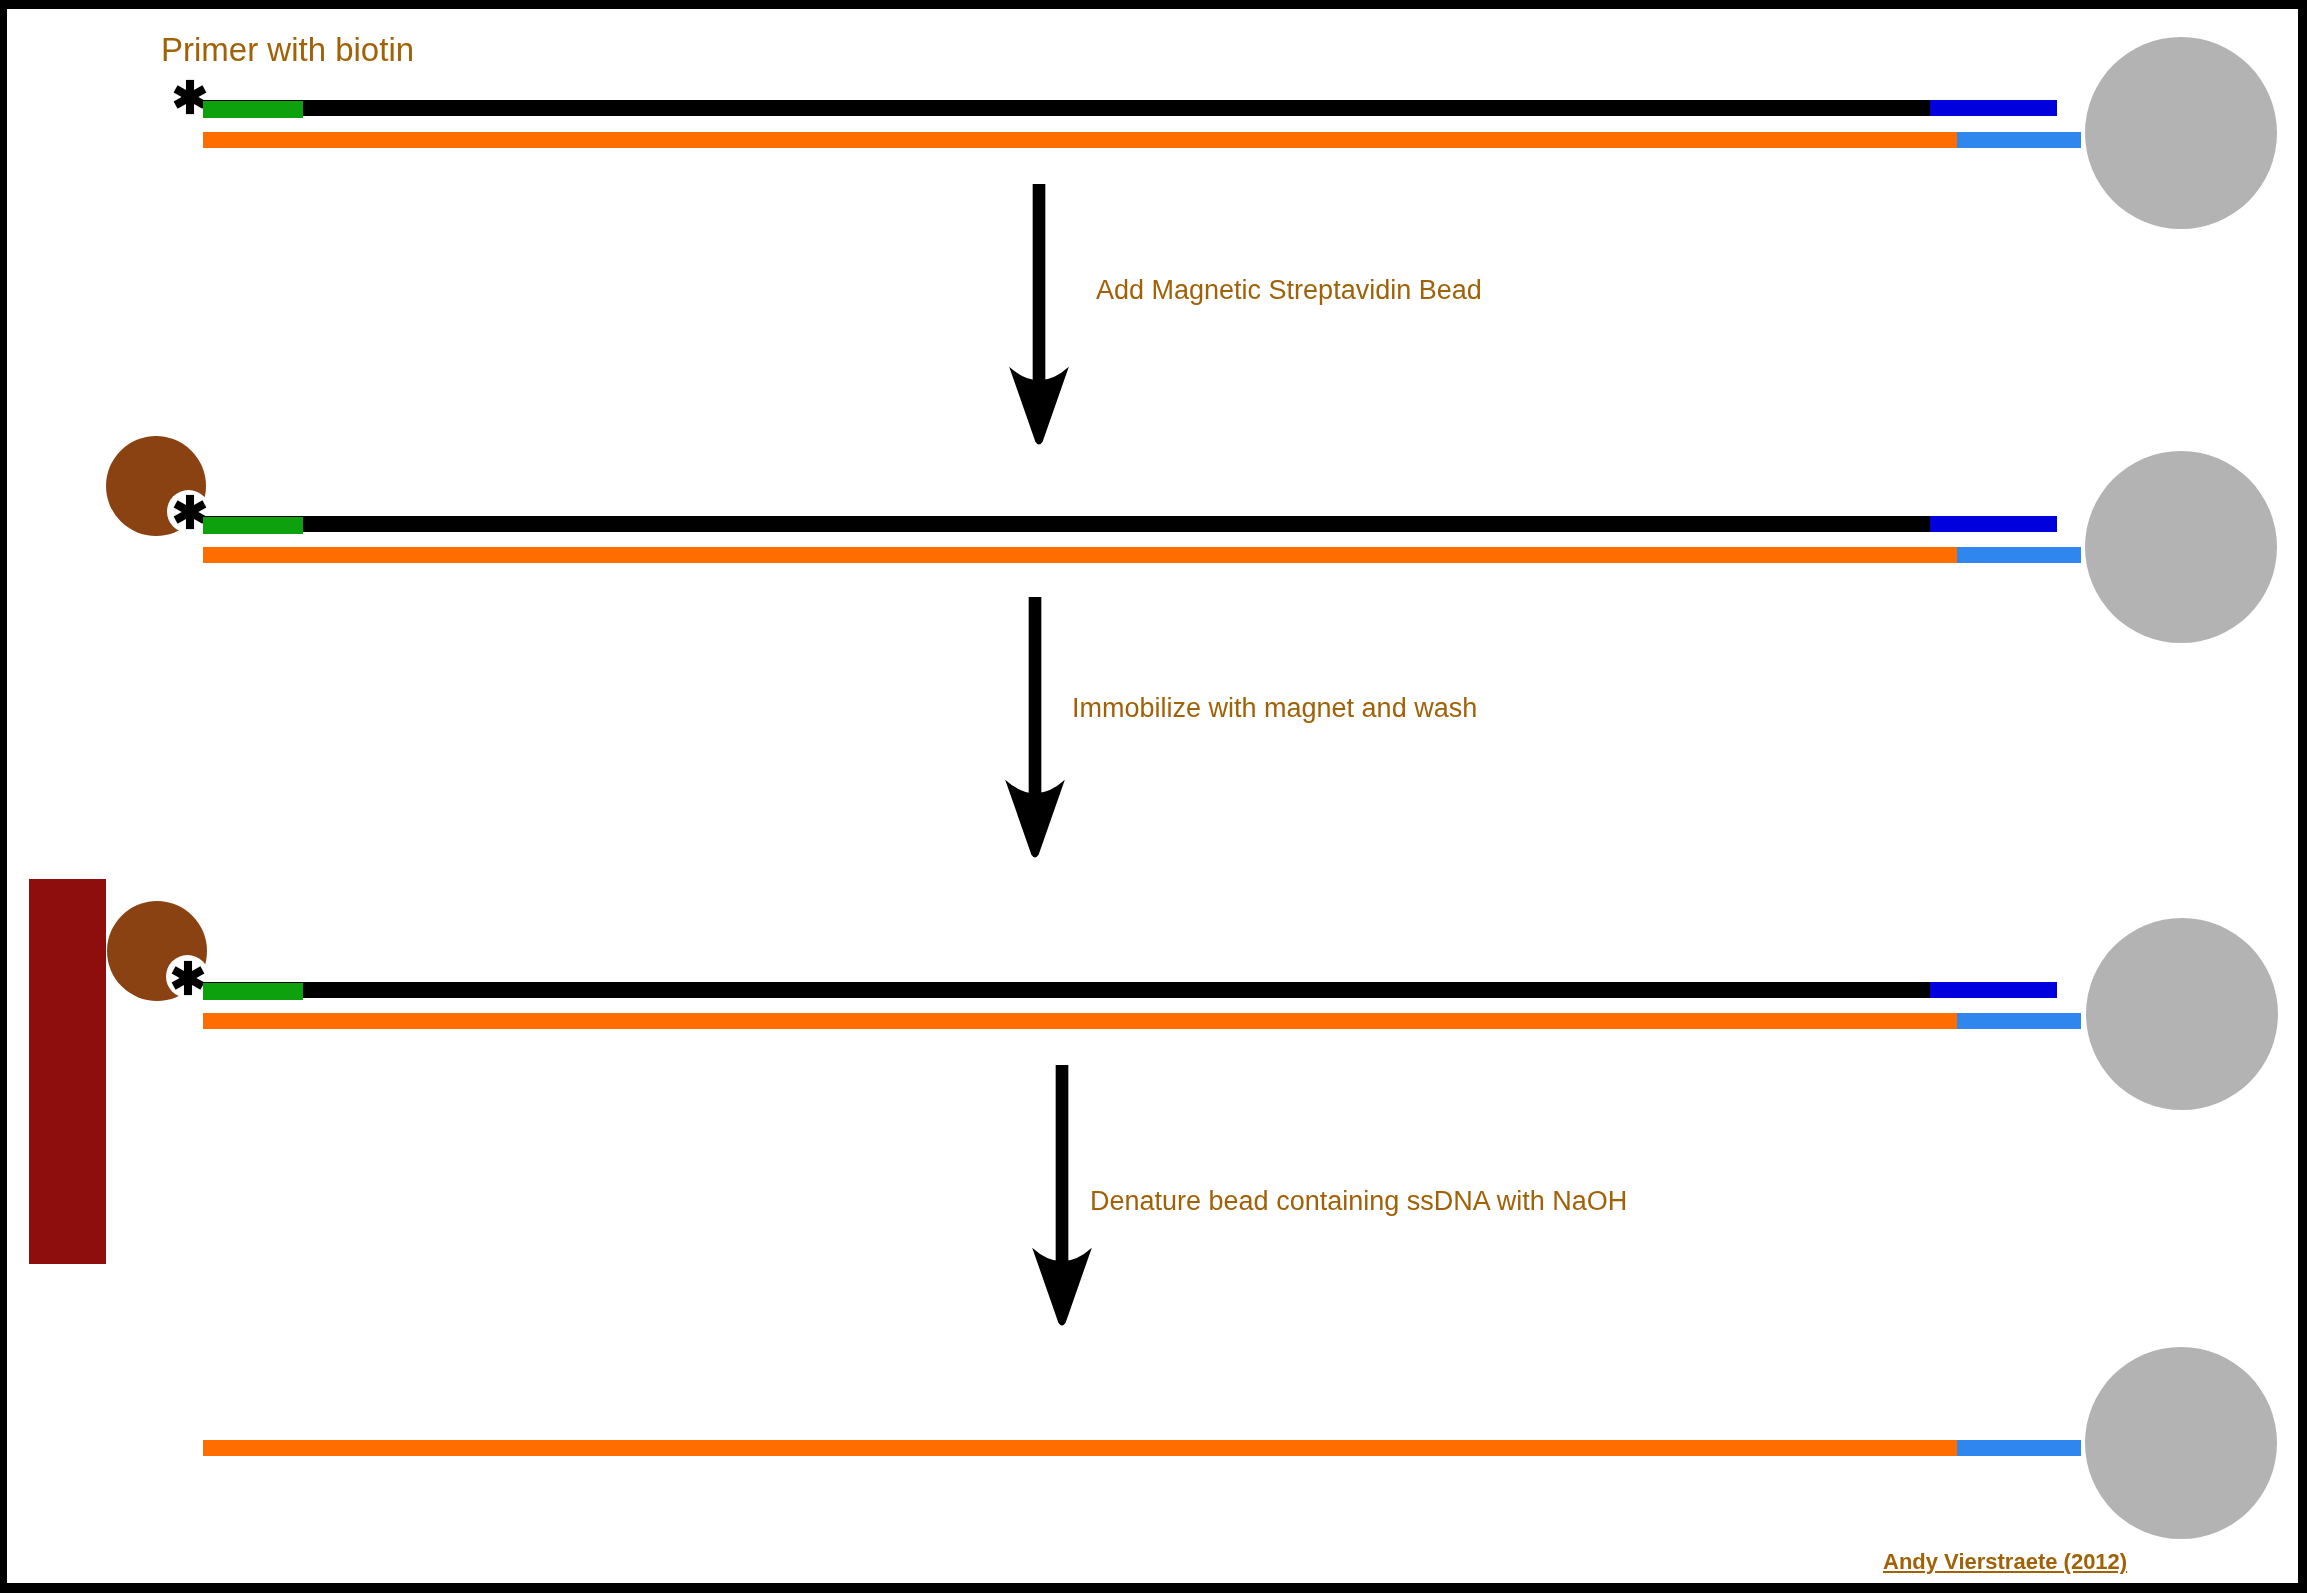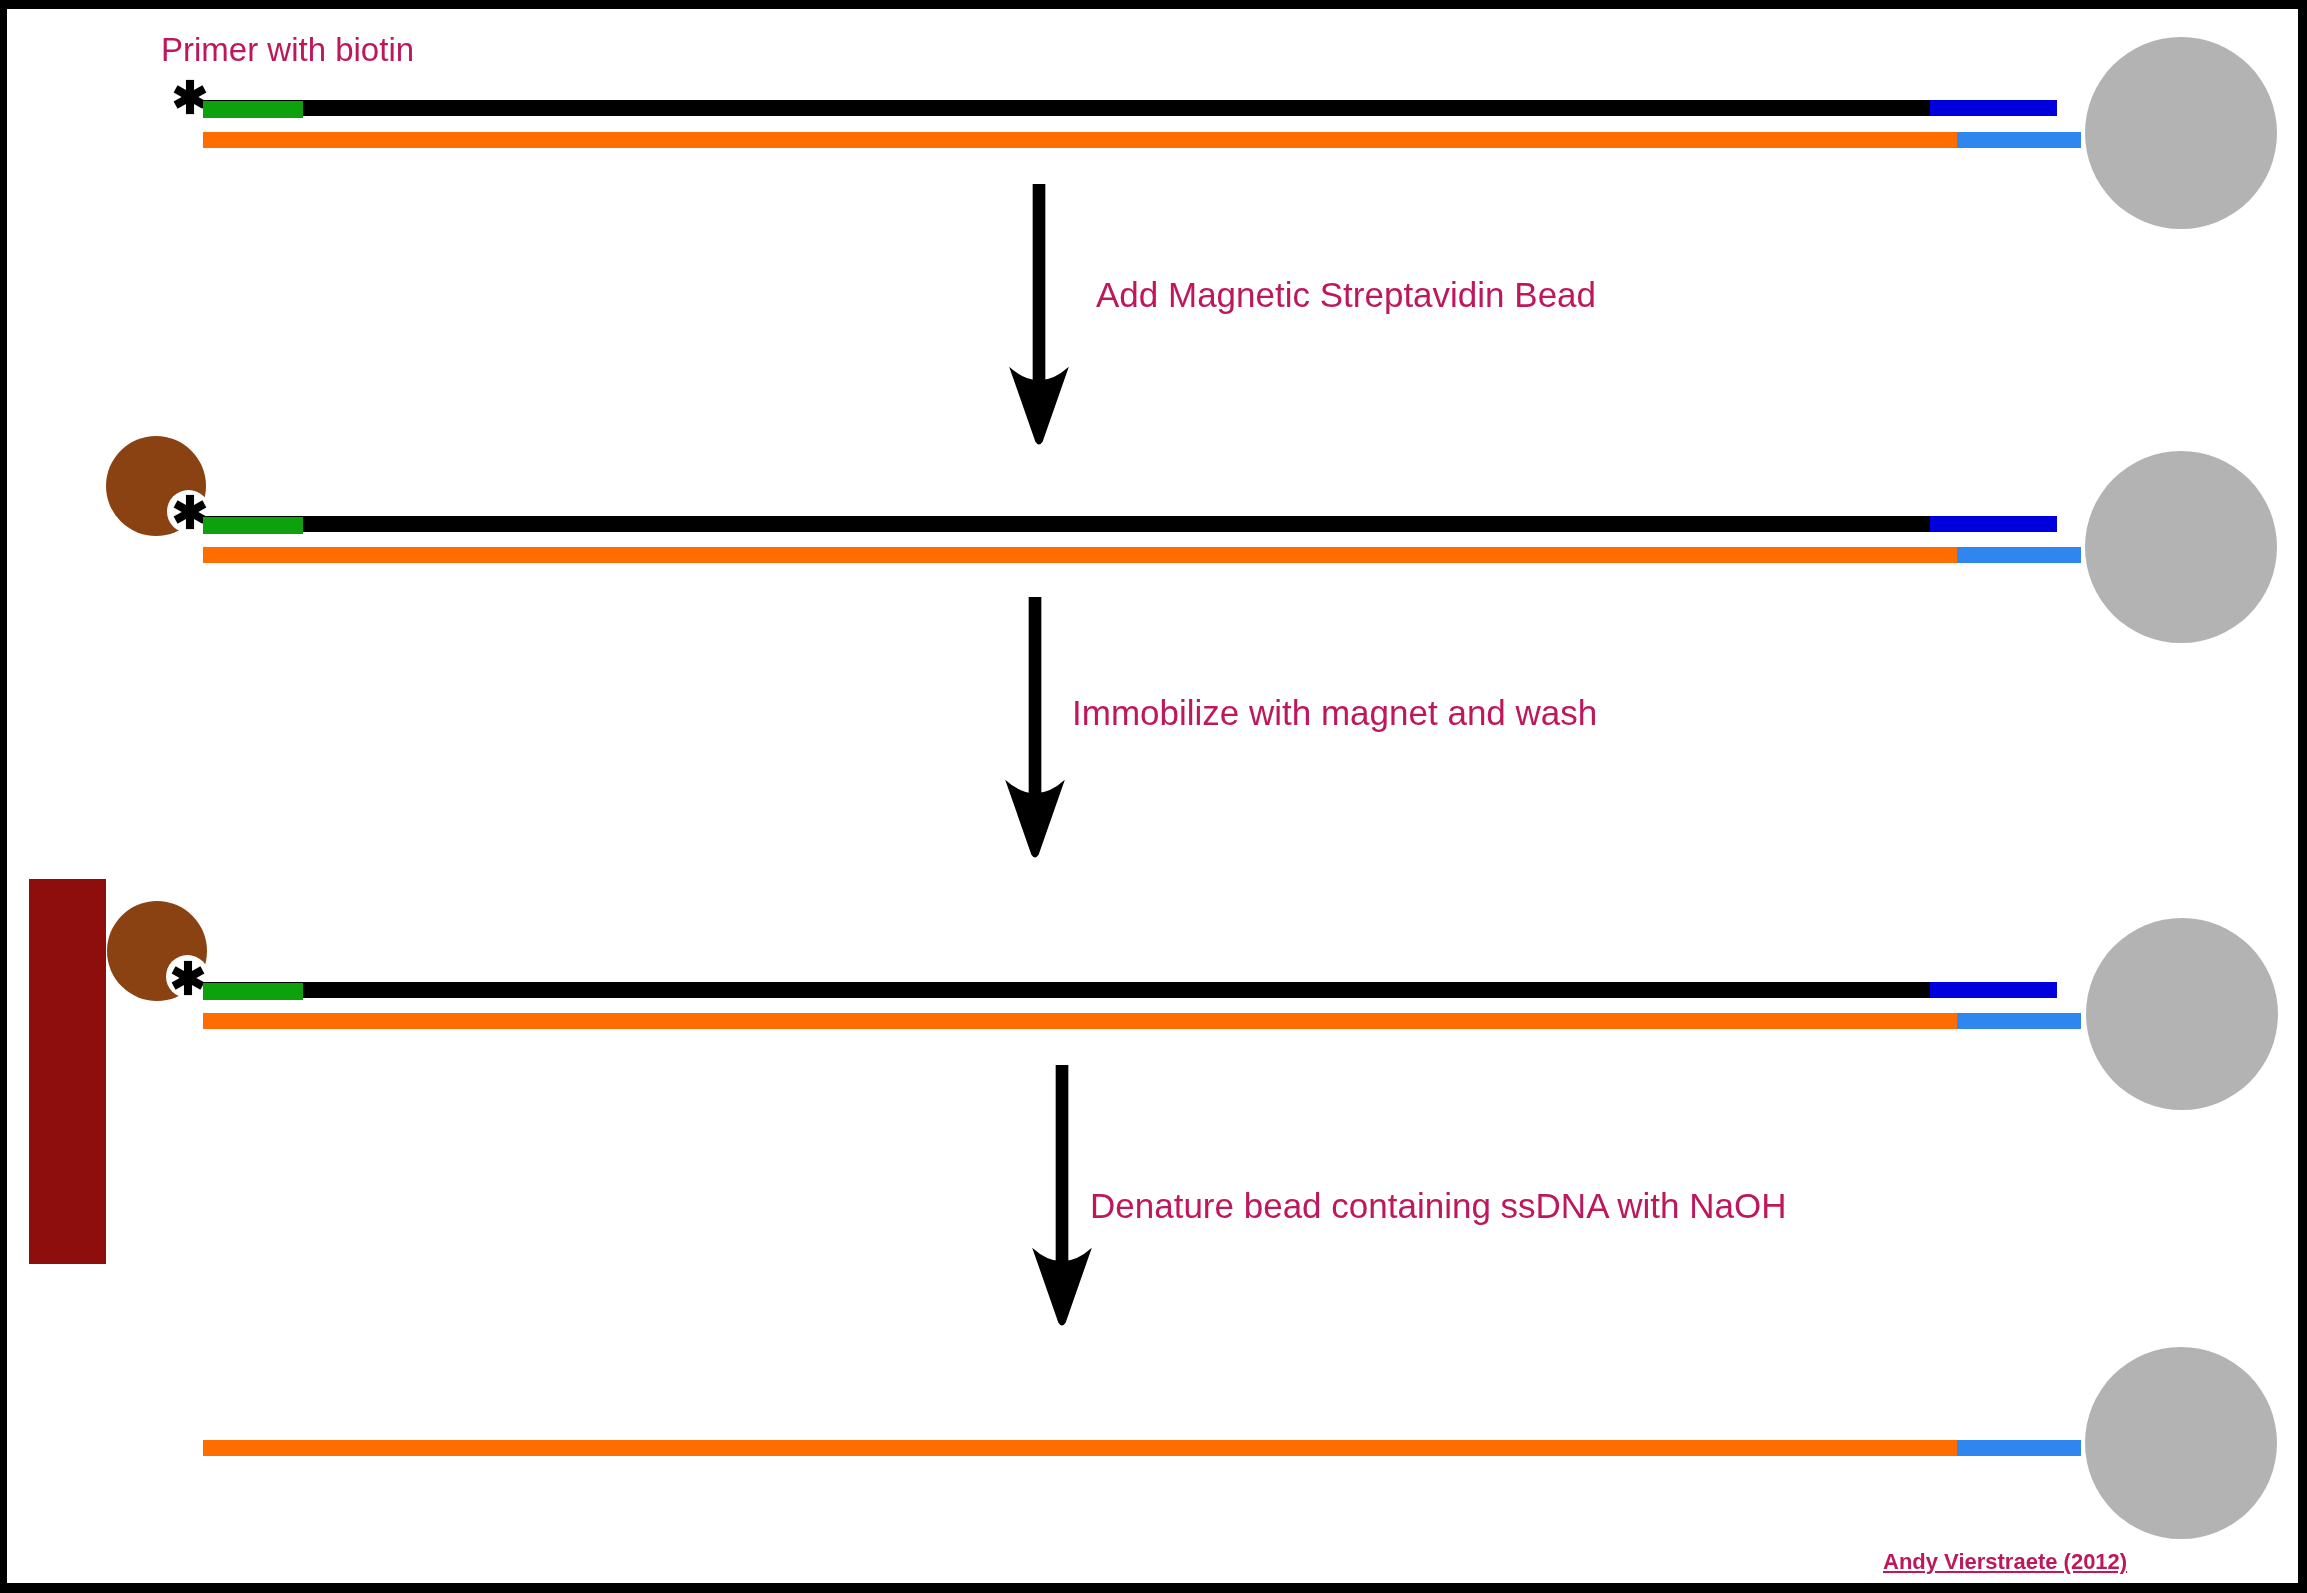--- a/index.html
+++ b/index.html
@@ -2,35 +2,35 @@
 <html style="--background: #FFFFFF; --frame: #000000; --strand-black: #000000; --green: #0DA10D; --dark-blue: #0000DE; --orange: #FF6C00; --light-blue: #2E86EE; --gray: #B3B3B3; --brown: #8A4213; --dark-red: #8E0D0D; --text: #000000;font-size:14.5px"><head>
 <meta charset="utf-8">
 <style>
   html,body{margin:0;padding:0;background:#e8e8e8;}
   #canvas{
     position:relative;
     width:2308px;height:1593px;
     background:var(--background,#fff);
     overflow:hidden;
     font-family:"Liberation Sans", sans-serif;
-    color:#be185d;
+    color:#a16207;
   }
   .frame{position:absolute;background:var(--frame,#000);}
   .bar{position:absolute;height:16.3px;}
   .bar-black{background:var(--strand-black,#000);}
   .bar-green{background:var(--green,#0da10d);}
   .bar-darkblue{background:var(--dark-blue,#0000de);}
   .bar-orange{background:var(--orange,#ff6c00);}
   .bar-lightblue{background:var(--light-blue,#2e86ee);}
   .circle{position:absolute;border-radius:50%;}
   .gray-bead{width:192px;height:192px;background:var(--gray,#b3b3b3);}
   .brown-bead{width:100px;height:100px;background:var(--brown,#8a4213);}
   .notch{width:43px;height:43px;background:var(--background,#fff);}
   .magnet{position:absolute;background:var(--dark-red,#8e0d0d);}
-  .label{position:absolute;font-size:35px;white-space:nowrap;}
+  .label{position:absolute;font-size:27px;white-space:nowrap;}
   .small{font-size:22px;}
   .ast{position:absolute;}
   svg{display:block;}
 </style>
 </head>
 <body>
 
 <div id="canvas">
 
   <div class="frame" style="left:0;top:0;width:2308px;height:9px;"></div>

